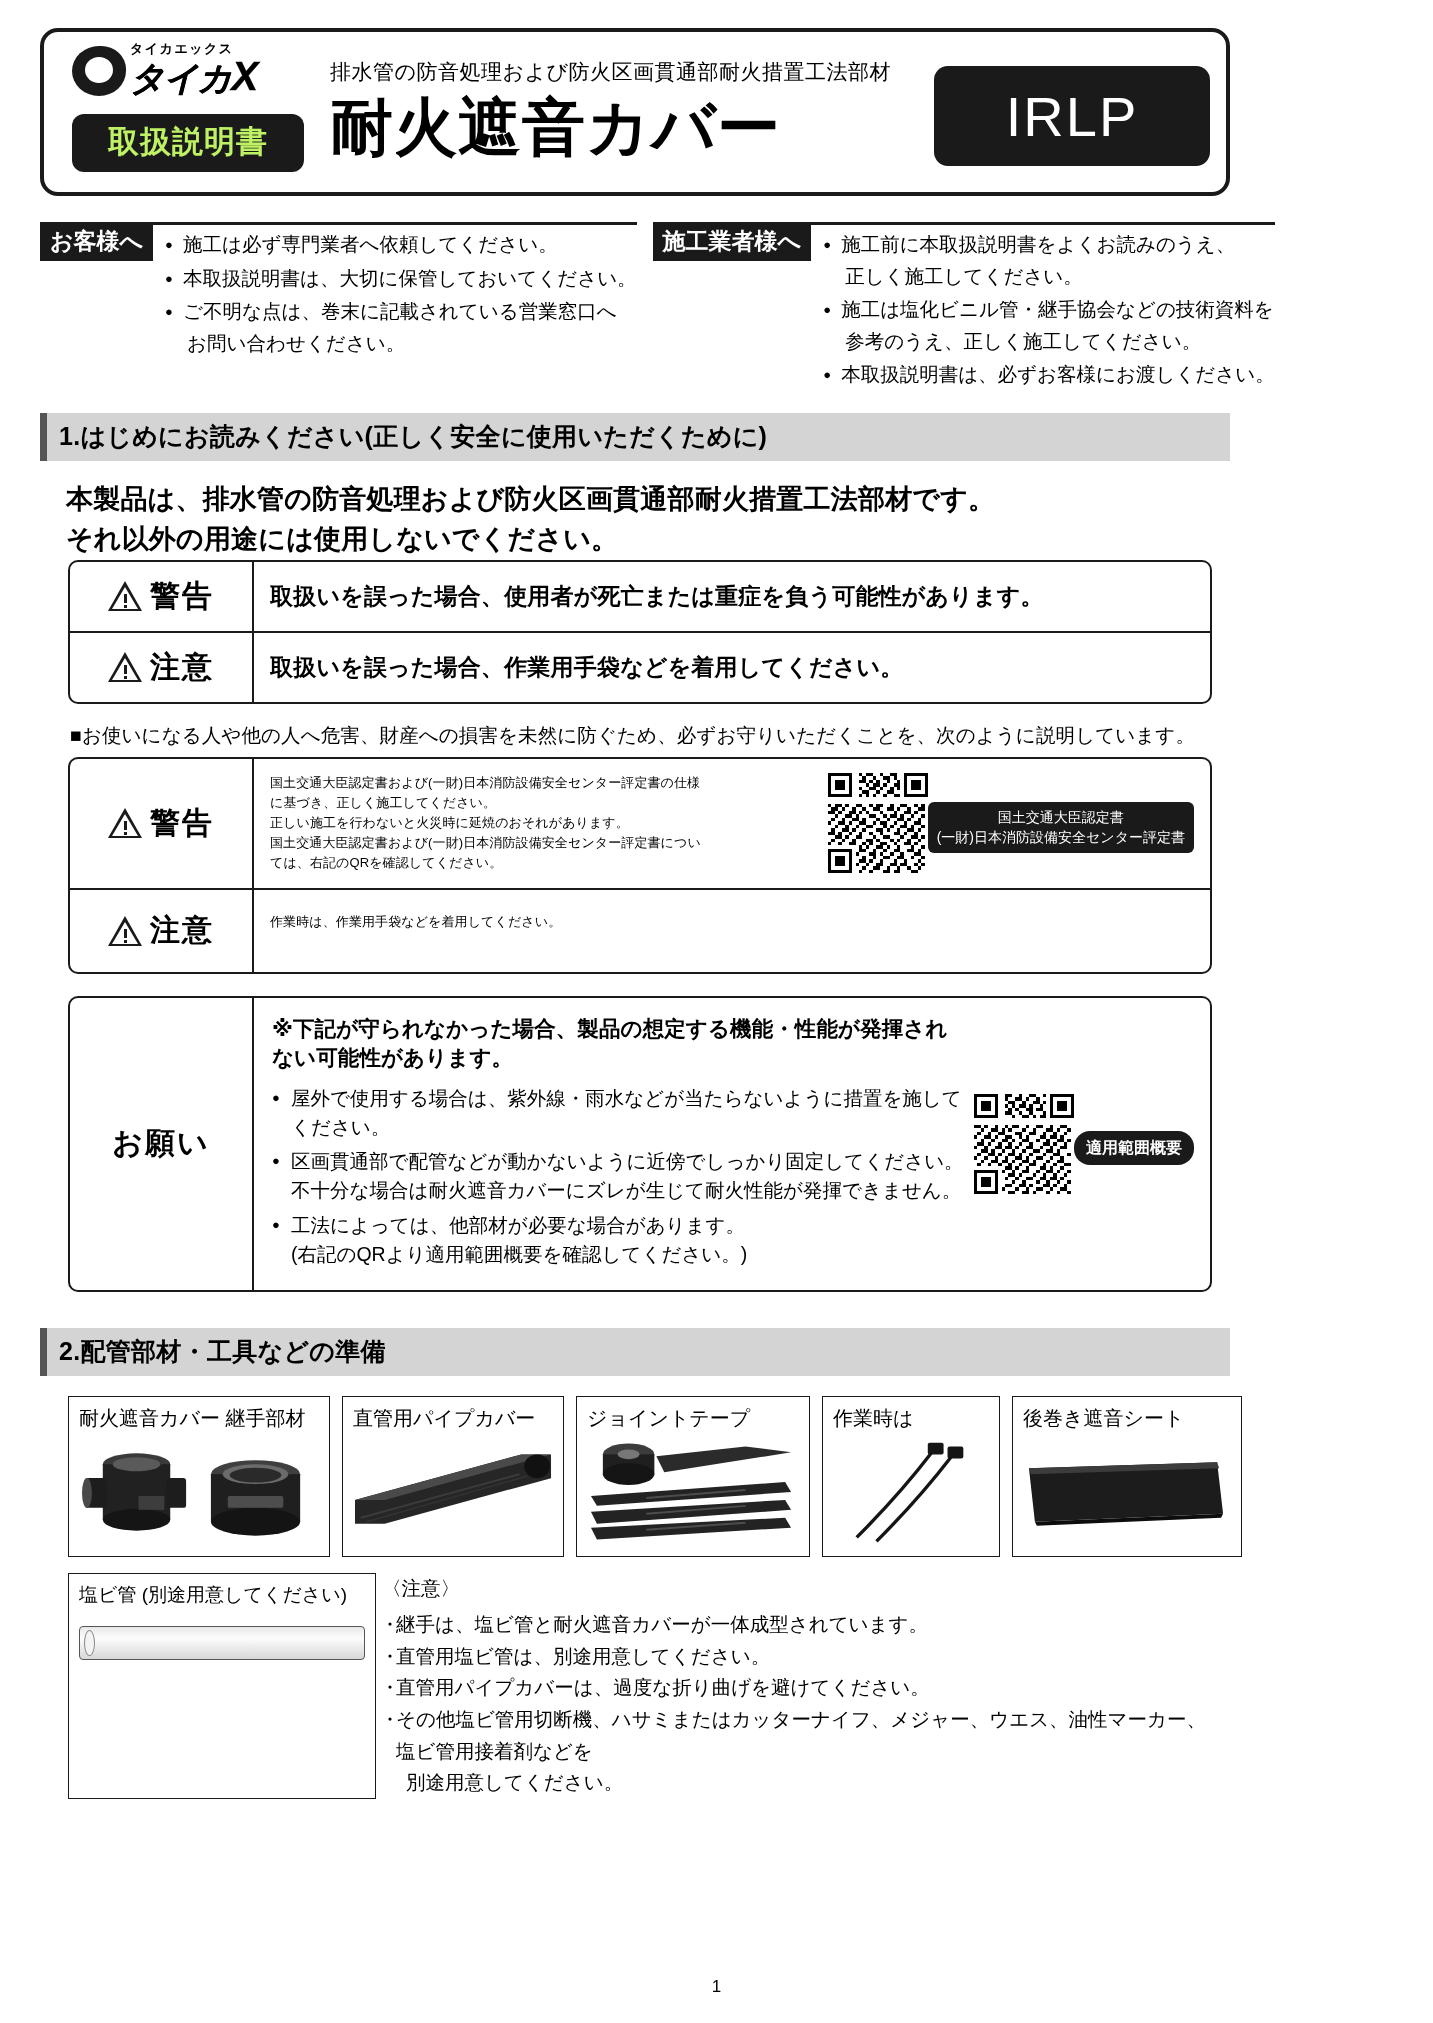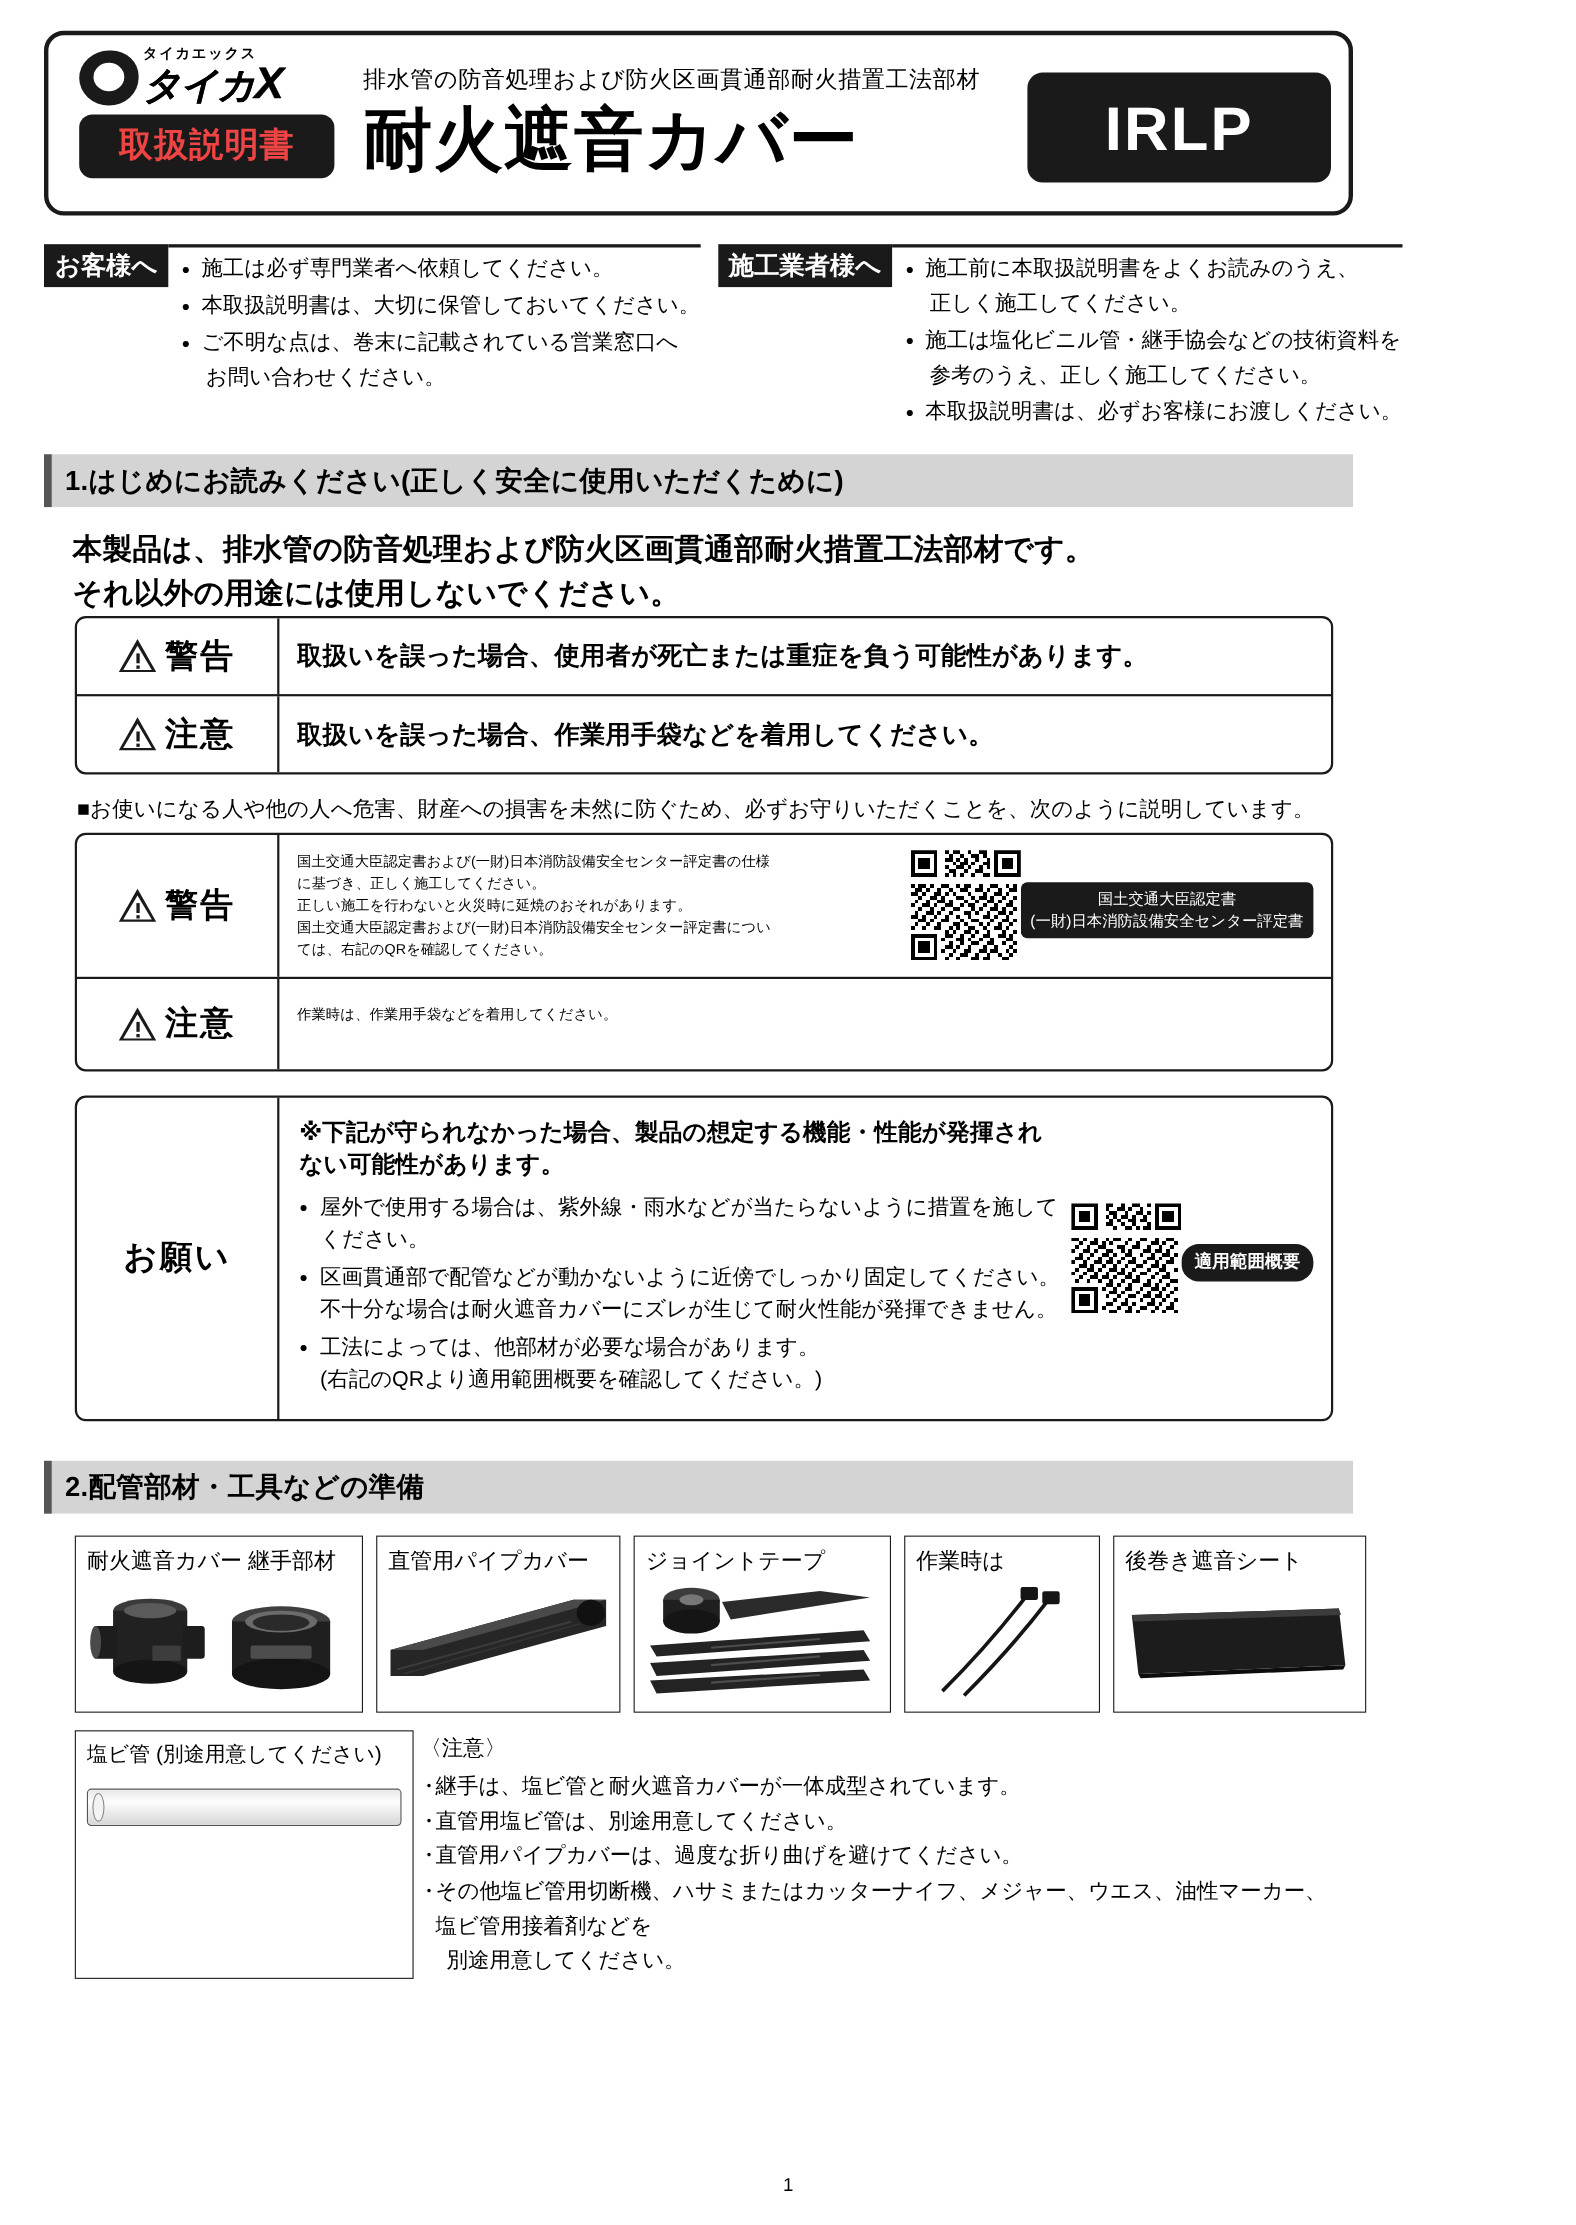--- a/index.html
+++ b/index.html
@@ -39,34 +39,35 @@
     background:#1a1a1a; transform:rotate(-18deg); border-radius:3px 10px 3px 10px;
   }
   .logo-words { display:flex; flex-direction:column; line-height:1; }
   .logo-kana { font-size: 13px; font-weight: 700; letter-spacing: 1.5px; margin-bottom:1px; }
   .logo-main {
     font-size: 34px; font-weight: 700; font-style: italic; letter-spacing: -1px;
     -webkit-text-stroke: 0.4px #000;
   }
   .logo-x { font-size: 40px; }
   .manual-tag {
-    background: #1a1a1a; color: #ef4444; border-radius: 12px;
+    margin-top: 10px;
+    background: #1a1a1a; color: #bef264; border-radius: 12px;
     font-size: 31px; font-weight: 700; letter-spacing: 1px;
     padding: 7px 14px 9px 14px; text-align: center; width: 232px;
   }
   .title-col { flex: 1 1 auto; padding-left: 22px; padding-top: 16px; }
   .subtitle { font-size: 21px; letter-spacing: 0.5px; margin-bottom: 8px; }
   .main-title {
     font-size: 63px; font-weight: 700; letter-spacing: 1px; line-height: 1.05;
   }
   .code-tag {
     position: absolute; right: 16px; top: 34px;
     background: #1a1a1a; color: #fff; border-radius: 14px;
     width: 276px; height: 100px; display: flex; align-items: center; justify-content: center;
-    font-size: 56px; font-weight: 700; letter-spacing: 2px;
+    font-size: 56px; font-weight: 400; letter-spacing: 2px;
   }
 
   
   .notice-row { display: flex; gap: 16px; margin-top: 26px; }
   .notice { flex: 1 1 50%; }
   .notice-inner { display: flex; align-items: flex-start; }
   .notice-label {
     background: #1a1a1a; color: #fff; font-size: 23px; font-weight: 700;
     padding: 6px 10px 7px 10px; white-space: nowrap; line-height: 1.15;
     flex: 0 0 auto;

